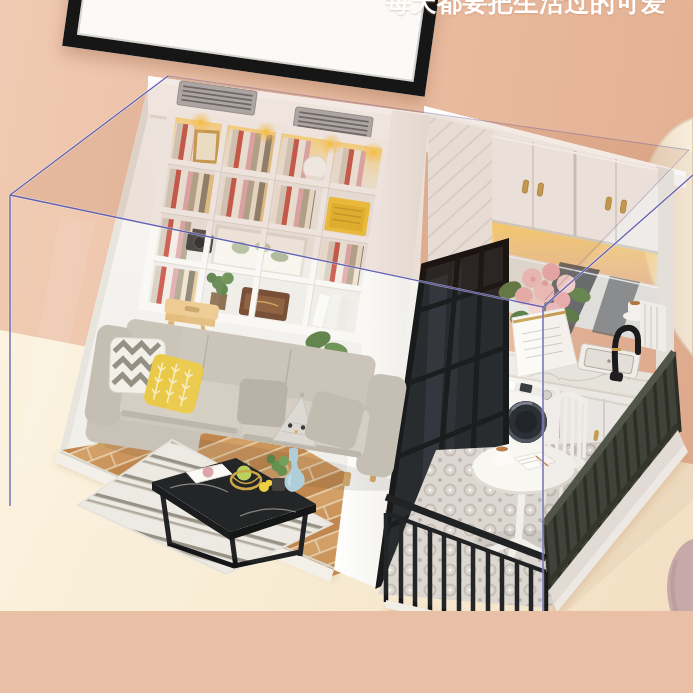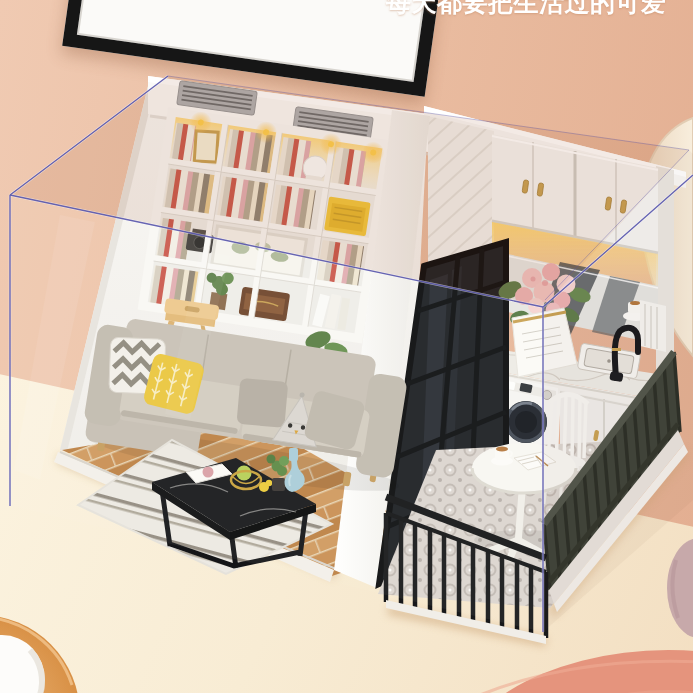--- a/index.html
+++ b/index.html
@@ -1,16 +1,16 @@
 <!DOCTYPE html>
 <html><head>
 <meta charset="utf-8">
 <style>
   html,body{margin:0;padding:0;background:#e9c0a6;}
-  .scene{position:relative;width:693px;height:693px;overflow:hidden;
+  .scene{position:relative;width:693px;height:611px;overflow:hidden;
          font-family:"DejaVu Sans","Liberation Sans",sans-serif;}
   .wall{position:absolute;inset:0;background:linear-gradient(100deg,#f0cab2 0%,#e9bb9f 55%,#e3ae91 100%);}
   .tabletop{position:absolute;inset:0;background:linear-gradient(115deg,#fdf6e4 0%,#f8ecd4 55%,#f3dfc2 100%);
             clip-path:polygon(0 54%,100% 76%,100% 100%,0 100%);}
   .picture-frame{position:absolute;left:70px;top:-66px;width:340px;height:112px;
                  transform:rotate(8deg);border:13px solid #161616;background:#fbfaf8;
                  box-shadow:0 8px 16px rgba(130,75,45,.3), inset 0 0 0 2px #d8d5d0;}
   .caption{position:absolute;left:386px;top:-14px;font-size:25px;font-weight:700;color:#fff;
            letter-spacing:.5px;white-space:nowrap;text-shadow:0 1px 2px rgba(185,125,85,.4);}
   svg.art{position:absolute;inset:0;}

